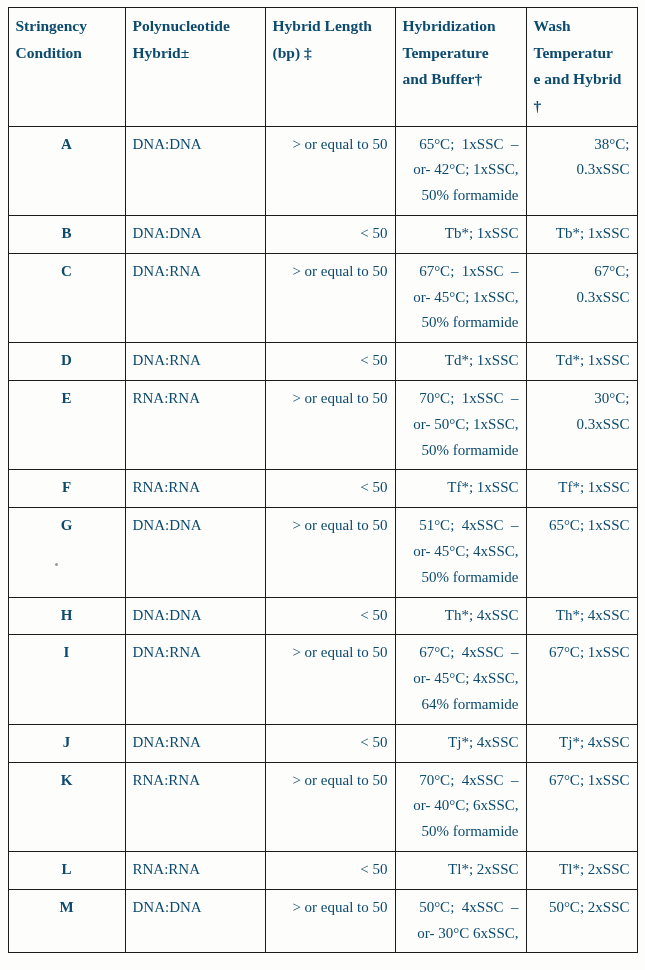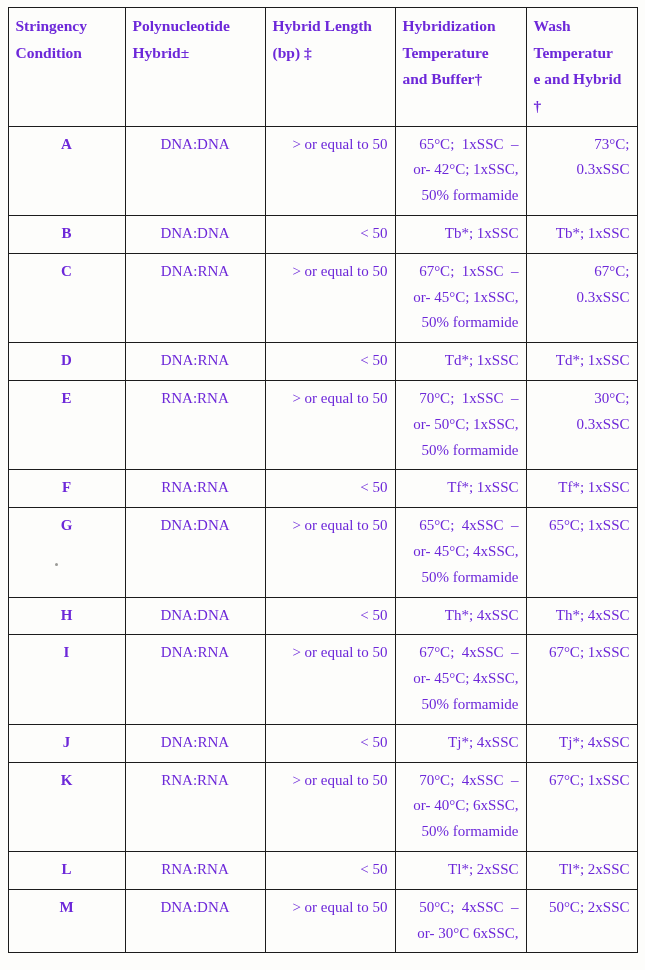--- a/index.html
+++ b/index.html
@@ -8,21 +8,21 @@
     background: #f2f2f0;
   }
   .page {
     position: relative;
     width: 645px;
     height: 970px;
     margin: 0 auto;
     background: #fdfdfb;
     overflow: hidden;
     font-family: "Liberation Serif", "DejaVu Serif", serif;
-    color: #6d28d9;
+    color: #0c4a6e;
   }
   table.stringency {
     border-collapse: collapse;
     table-layout: fixed;
     margin: 7px auto 0 auto;
     width: 629px;
   }
   table.stringency col.c1 { width: 117px; }
   table.stringency col.c2 { width: 140px; }
   table.stringency col.c3 { width: 130px; }
@@ -42,21 +42,21 @@
     font-weight: bold;
     text-align: left;
     height: 104px;
     font-size: 15.5px;
   }
   td.col-condition {
     text-align: center;
     font-weight: bold;
   }
   td.col-hybrid {
-    text-align: center;
+    text-align: left;
   }
   td.col-length,
   td.col-hyb,
   td.col-wash {
     text-align: right;
   }
   
   .speckle {
     position: absolute;
     left: 55px;
@@ -97,21 +97,21 @@
       </tr>
     </thead>
     <tbody>
         <tr>
           <td class="col-condition">A</td>
           <td class="col-hybrid">DNA:DNA</td>
           <td class="col-length">&gt; or equal to 50</td>
           <td class="col-hyb">65°C;  1xSSC  –
 or- 42°C; 1xSSC,
 50% formamide</td>
-          <td class="col-wash">73°C;
+          <td class="col-wash">38°C;
 0.3xSSC</td>
         </tr>
         <tr>
           <td class="col-condition">B</td>
           <td class="col-hybrid">DNA:DNA</td>
           <td class="col-length">&lt; 50</td>
           <td class="col-hyb">Tb*; 1xSSC</td>
           <td class="col-wash">Tb*; 1xSSC</td>
         </tr>
         <tr>
@@ -145,39 +145,39 @@
           <td class="col-condition">F</td>
           <td class="col-hybrid">RNA:RNA</td>
           <td class="col-length">&lt; 50</td>
           <td class="col-hyb">Tf*; 1xSSC</td>
           <td class="col-wash">Tf*; 1xSSC</td>
         </tr>
         <tr>
           <td class="col-condition">G</td>
           <td class="col-hybrid">DNA:DNA</td>
           <td class="col-length">&gt; or equal to 50</td>
-          <td class="col-hyb">65°C;  4xSSC  –
+          <td class="col-hyb">51°C;  4xSSC  –
 or- 45°C; 4xSSC,
 50% formamide</td>
           <td class="col-wash">65°C; 1xSSC</td>
         </tr>
         <tr>
           <td class="col-condition">H</td>
           <td class="col-hybrid">DNA:DNA</td>
           <td class="col-length">&lt; 50</td>
           <td class="col-hyb">Th*; 4xSSC</td>
           <td class="col-wash">Th*; 4xSSC</td>
         </tr>
         <tr>
           <td class="col-condition">I</td>
           <td class="col-hybrid">DNA:RNA</td>
           <td class="col-length">&gt; or equal to 50</td>
           <td class="col-hyb">67°C;  4xSSC  –
 or- 45°C; 4xSSC,
-50% formamide</td>
+64% formamide</td>
           <td class="col-wash">67°C; 1xSSC</td>
         </tr>
         <tr>
           <td class="col-condition">J</td>
           <td class="col-hybrid">DNA:RNA</td>
           <td class="col-length">&lt; 50</td>
           <td class="col-hyb">Tj*; 4xSSC</td>
           <td class="col-wash">Tj*; 4xSSC</td>
         </tr>
         <tr>

